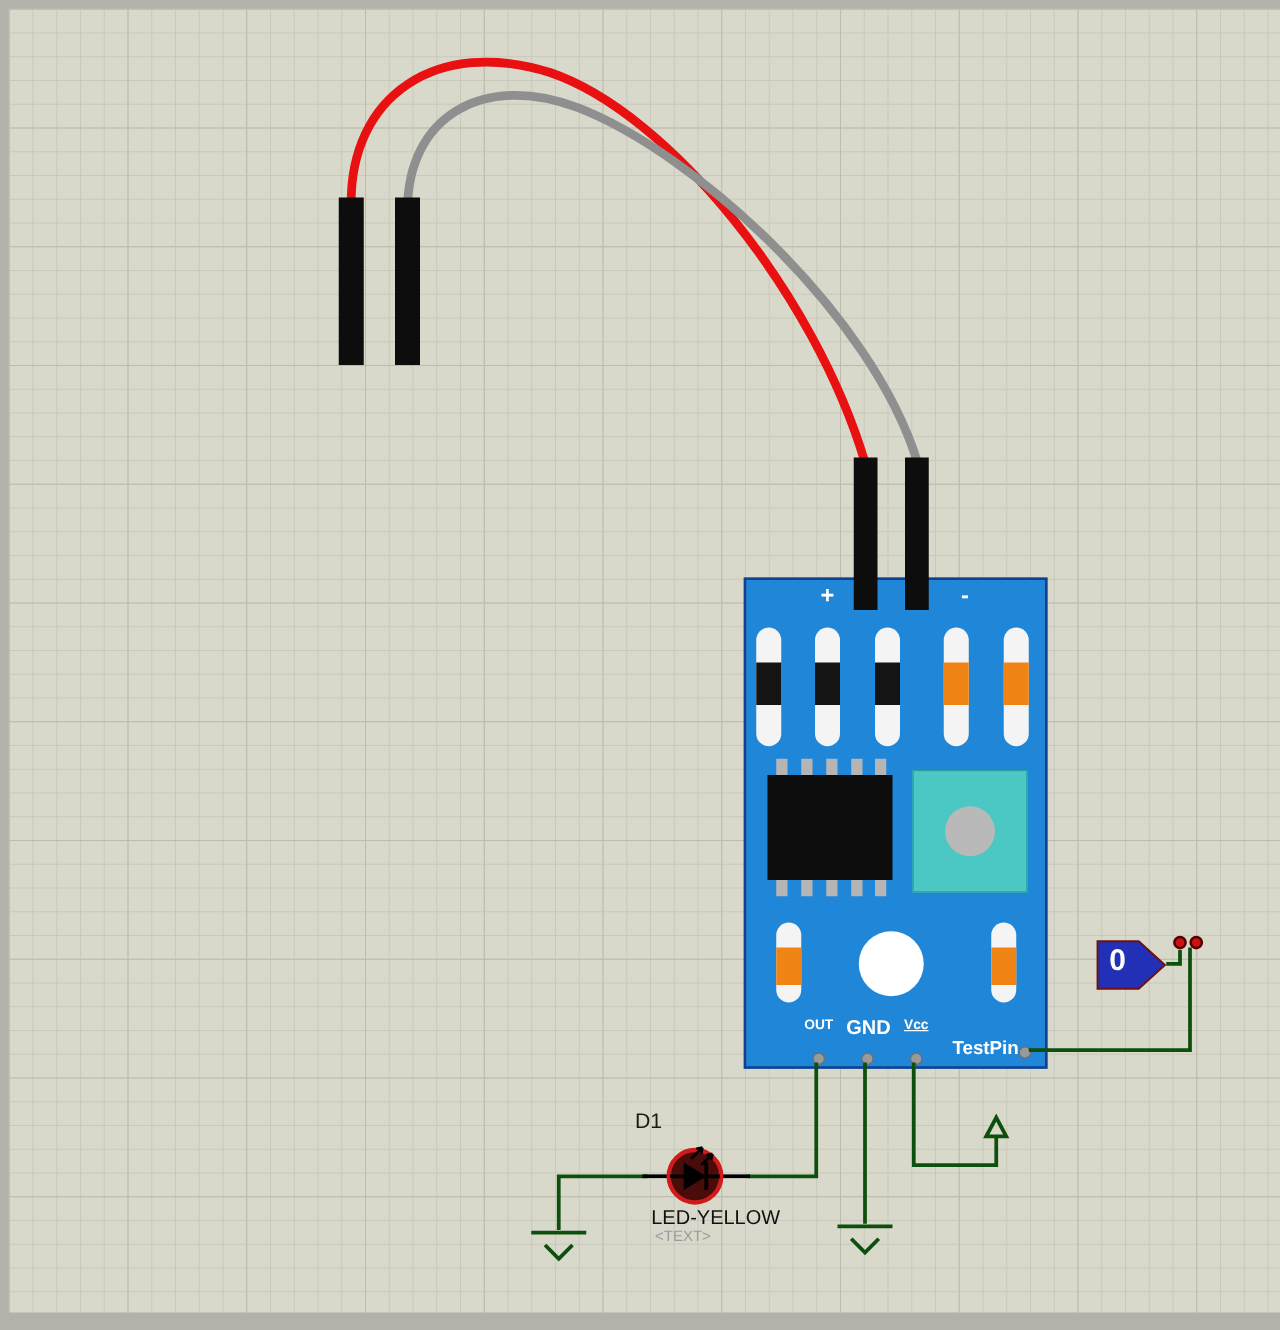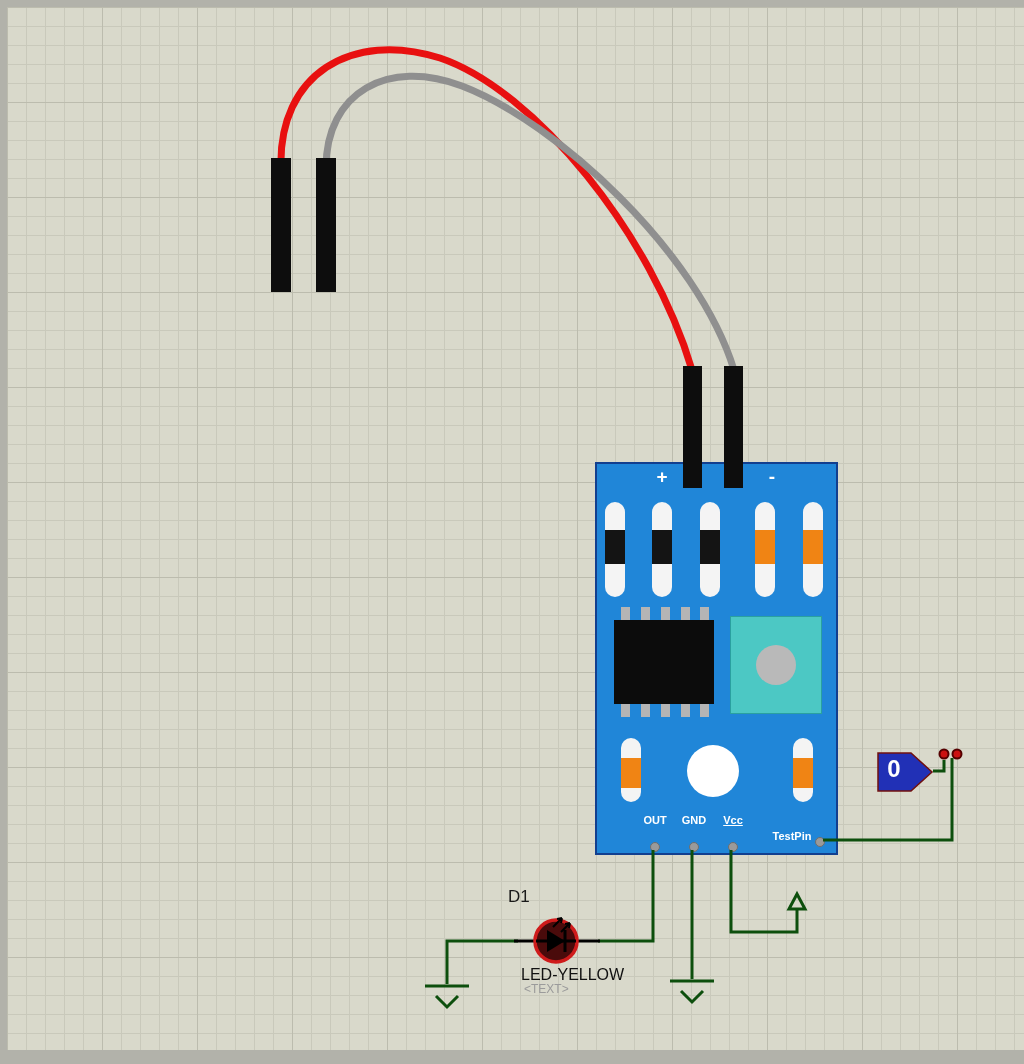--- a/index.html
+++ b/index.html
@@ -75,23 +75,23 @@
 
     <div class="cap" style="left:24px;top:274px;height:64px;">
         <div class="band" style="top:20px;height:30px;background:#f08414;"></div>
       </div>
     <div class="cap" style="left:196px;top:274px;height:64px;">
         <div class="band" style="top:20px;height:30px;background:#f08414;"></div>
       </div>
     <div class="abs" style="left:90px;top:281px;width:52px;height:52px;border-radius:50%;background:#ffffff;"></div>
 
     <div class="mod-label" style="left:41px;top:350px;width:34px;font-size:11px;">OUT</div>
-    <div class="mod-label" style="left:80px;top:350px;width:34px;font-size:11px;">GND</div>
+    <div class="mod-label" style="left:80px;top:350px;width:34px;font-size:16px;">GND</div>
     <div class="mod-label" style="left:119px;top:350px;width:34px;font-size:11px;text-decoration:underline;">Vcc</div>
-    <div class="mod-label" style="left:160px;top:366px;width:70px;font-size:11px;">TestPin</div>
+    <div class="mod-label" style="left:148px;top:366px;width:70px;font-size:15px;text-align:right;">TestPin</div>
     <div class="dot" style="left:53px;top:378px;"></div>
     <div class="dot" style="left:92px;top:378px;"></div>
     <div class="dot" style="left:131px;top:378px;"></div>
     <div class="dot" style="left:218px;top:373px;"></div>
   </div>
 
   <svg class="abs" style="left:0;top:0;" width="1024" height="1064" viewBox="0 0 1024 1064">
 
     <path d="M 281 168 C 278 74 352 30 440 58 C 535 90 652 235 692 370" fill="none" stroke="#e81010" stroke-width="7" stroke-linecap="round"></path>
     <path d="M 326 168 C 326 92 388 58 462 86 C 556 122 698 252 734 370" fill="none" stroke="#8f8f8f" stroke-width="7" stroke-linecap="round"></path>

